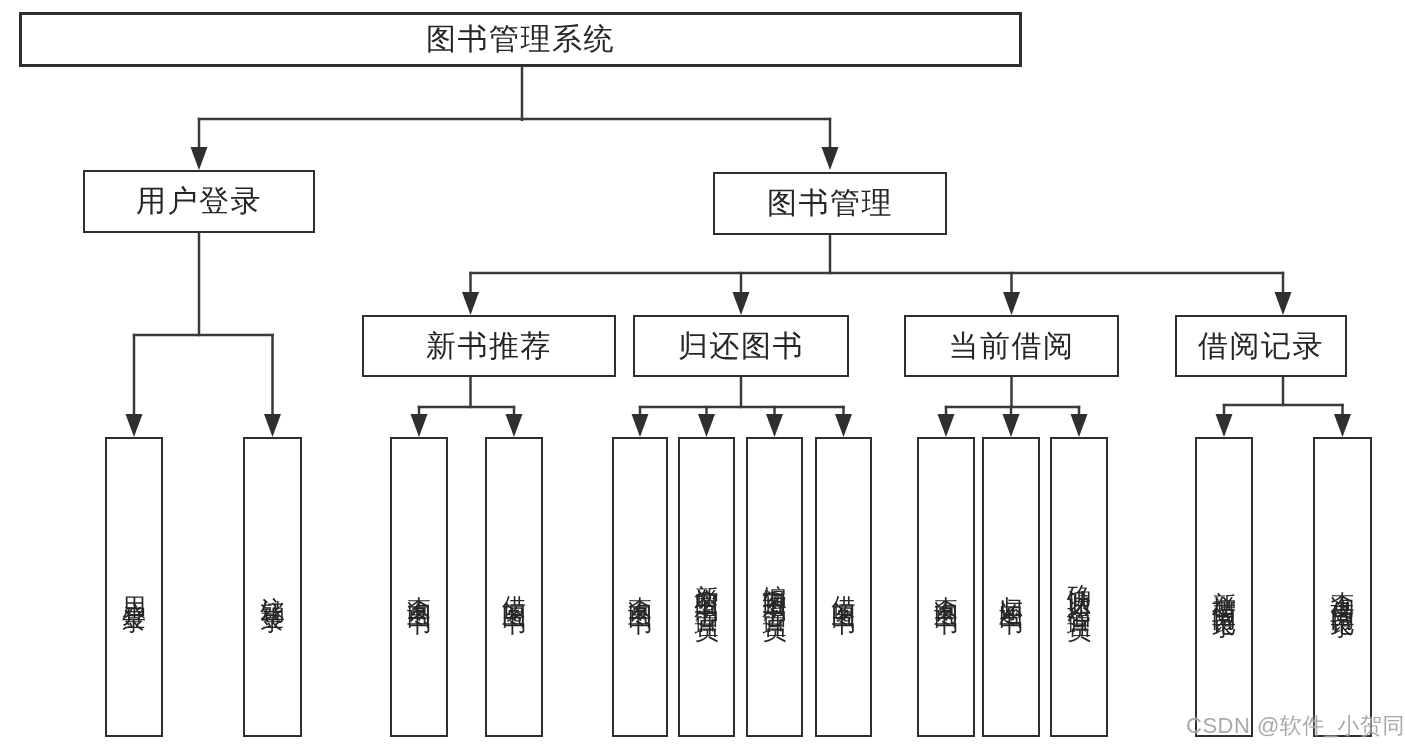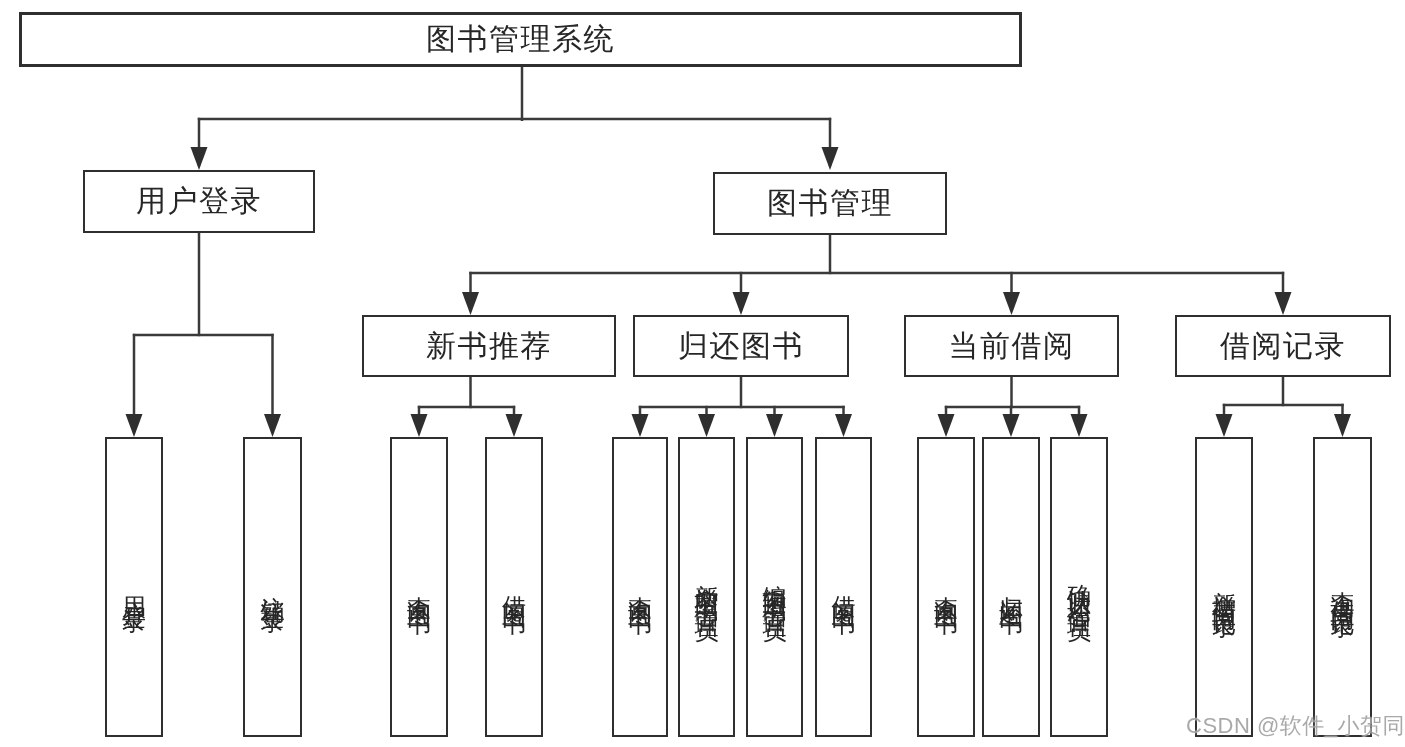--- a/index.html
+++ b/index.html
@@ -112,21 +112,21 @@
 
   <div class="box h" style="left:362px;top:315px;width:254px;height:62px">
     <span>新书推荐</span>
   </div>
   <div class="box h" style="left:633px;top:315px;width:216px;height:62px">
     <span>归还图书</span>
   </div>
   <div class="box h" style="left:904px;top:315px;width:215px;height:62px">
     <span>当前借阅</span>
   </div>
-  <div class="box h" style="left:1175px;top:315px;width:216px;height:62px">
+  <div class="box h" style="left:1175px;top:315px;width:172px;height:62px">
     <span>借阅记录</span>
   </div>
 
   <div class="box v" style="left:105px;top:437px;width:58px;height:300px">
     <span class="vtext">用户登录</span>
   </div>
   <div class="box v" style="left:243px;top:437px;width:59px;height:300px">
     <span class="vtext">注销登录</span>
   </div>
 

